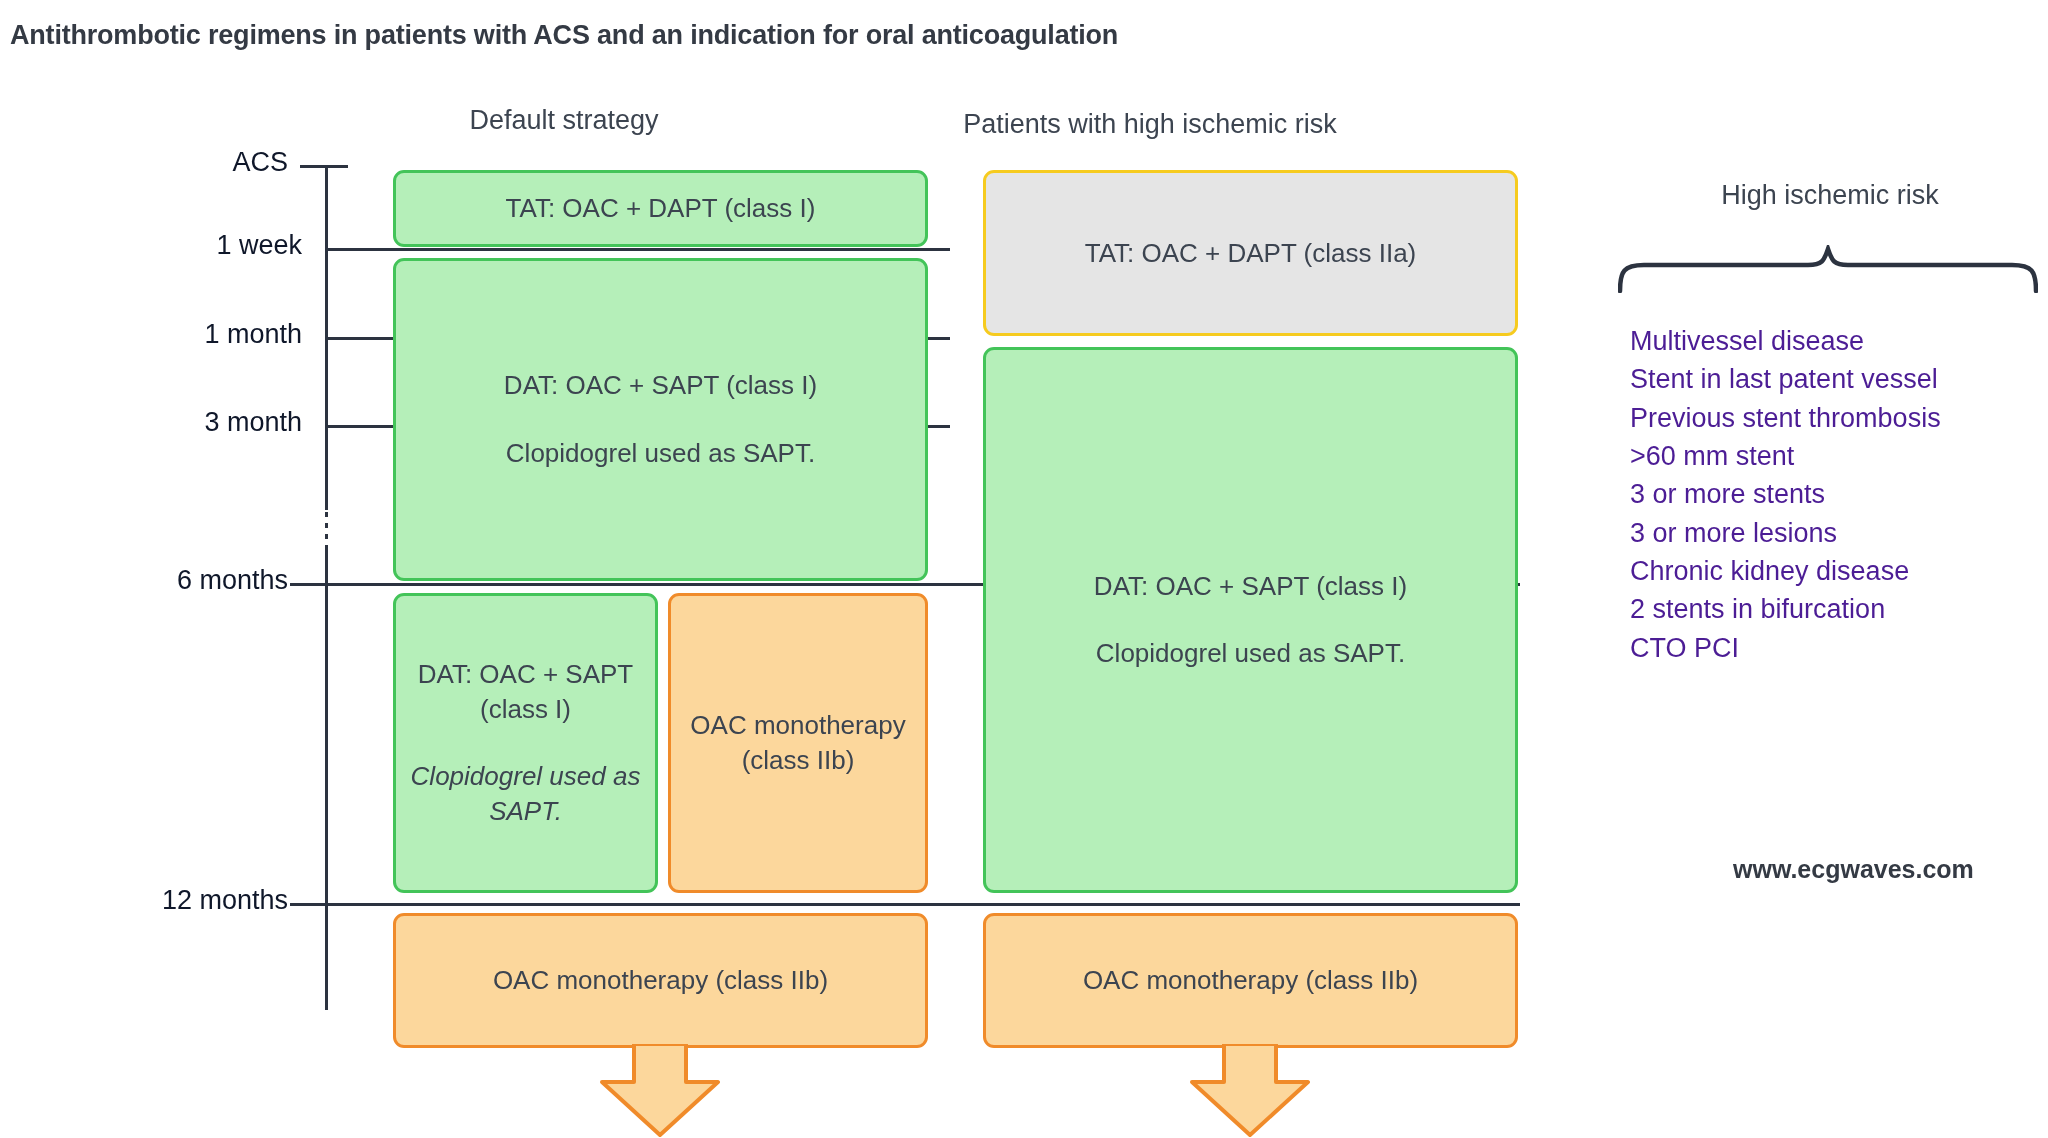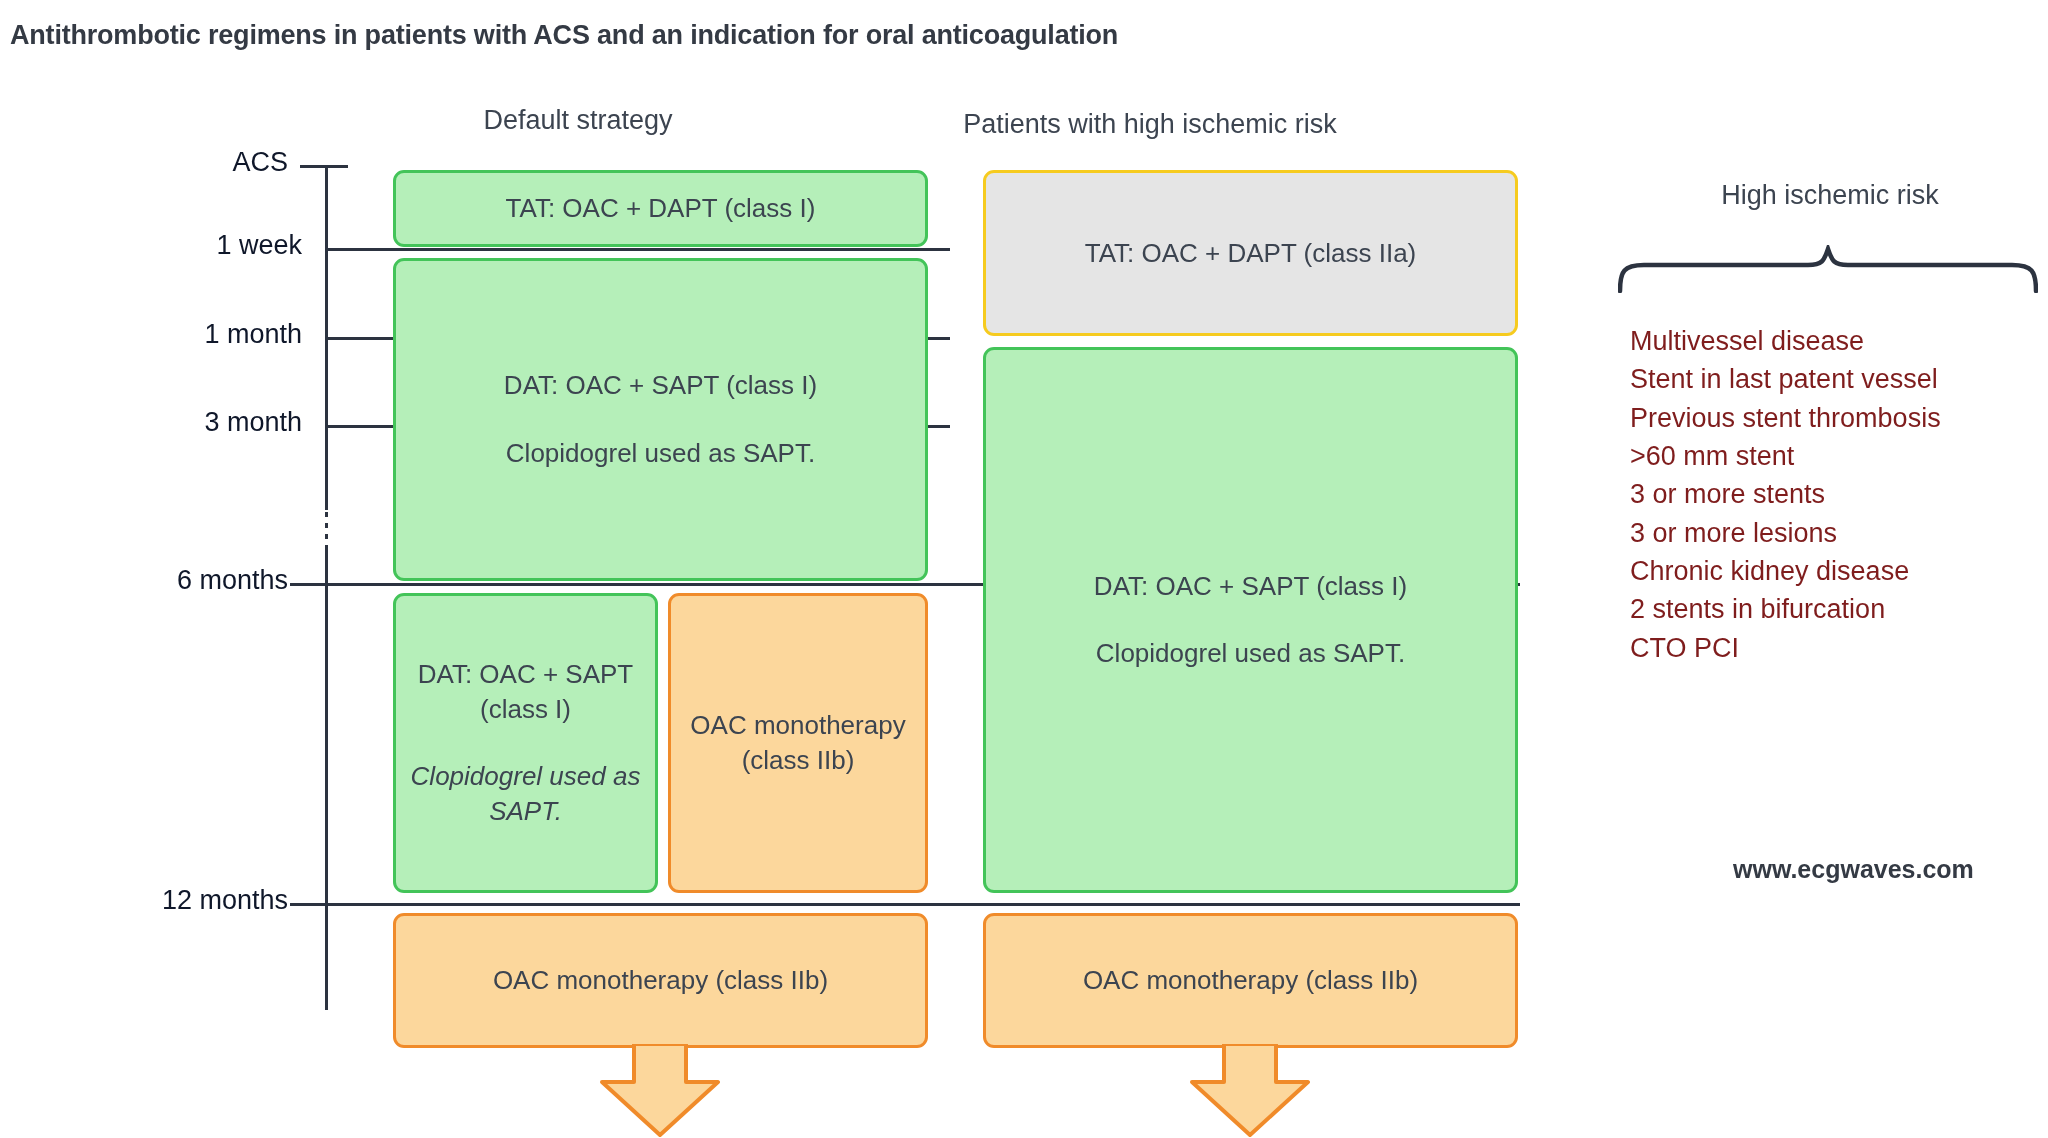--- a/index.html
+++ b/index.html
@@ -34,21 +34,21 @@
   }
 
   
   .col-header {
     position: absolute;
     font-size: 27px;
     color: #3c4450;
     text-align: center;
     white-space: nowrap;
   }
-  #col-header-default { left: 308px; top: 105px; width: 540px; }
+  #col-header-default { left: 294px; top: 105px; width: 540px; }
   #col-header-highrisk { left: 760px; top: 109px; width: 780px; }
 
   
   .axis-line {
     position: absolute;
     left: 325px;
     width: 3px;
     background: #2c3340;
   }
   #axis-seg-top  { top: 165px; height: 345px; }
@@ -117,21 +117,21 @@
     position: absolute;
     left: 1618px;
     top: 245px;
   }
   #risk-list {
     position: absolute;
     left: 1630px;
     top: 322px;
     font-size: 27px;
     line-height: 1.42;
-    color: #7f1d1d;
+    color: #4c1d95;
   }
   #risk-list .risk-item { white-space: nowrap; }
 
   #watermark {
     position: absolute;
     left: 1733px;
     top: 855px;
     font-size: 25px;
     font-weight: bold;
     color: #343a44;

